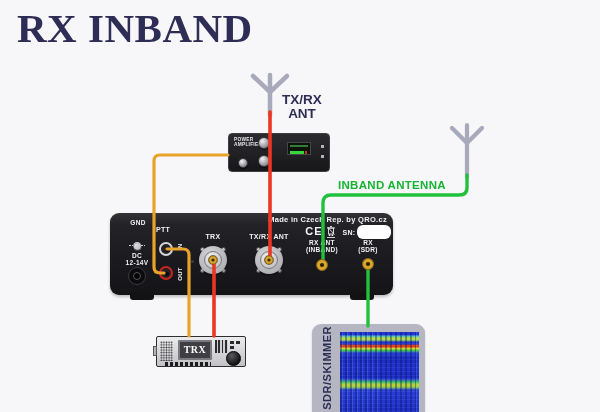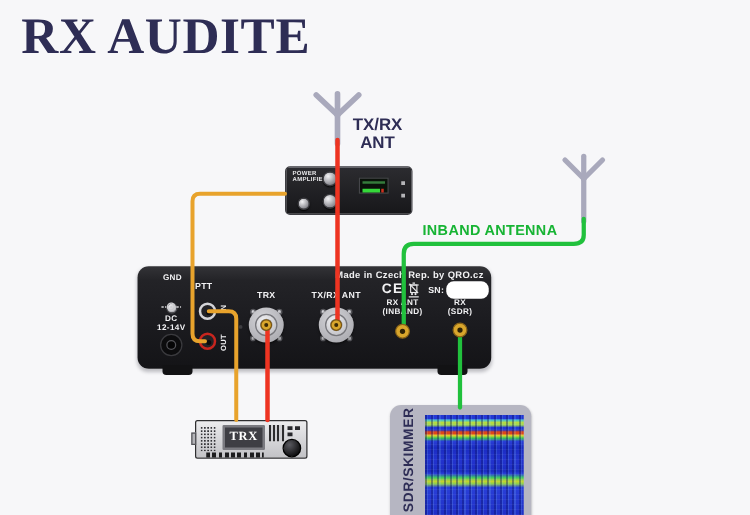--- a/index.html
+++ b/index.html
@@ -88,21 +88,21 @@
         #2337d4 10px,#2136cc 12px,#df4518 13.5px,#df4518 15px,#ddd72a 16.5px,
         #38c44e 18.5px,#2a3fd8 21px,#1b2cc2 26px,#2333cf 36px,#1b2cc2 45px,
         #2a3fd8 47px,#3ec462 50px,#c8d42e 53px,#8fd048 55px,#2a3fd8 58px,#1e2fc6 80px);}
   .overlay-svg{left:0;top:0;width:600px;height:412px;pointer-events:none;}
 </style>
 </head>
 <body>
 
 <div class="stage">
 
-  <div class="abs page-title">RX AUDITE</div>
+  <div class="abs page-title">RX INBAND</div>
 
   <div class="abs inband-label">INBAND ANTENNA</div>
 
   <div class="abs ant-label">
     <div>TX/RX</div>
     <div>ANT</div>
   </div>
 
   <div class="abs pa">
     <div class="abs pa-label">

